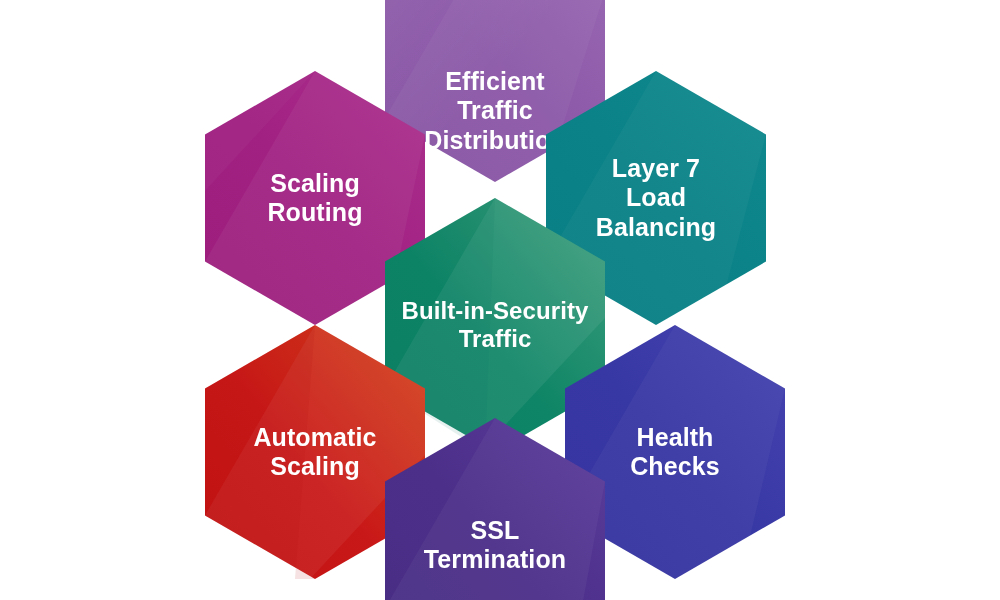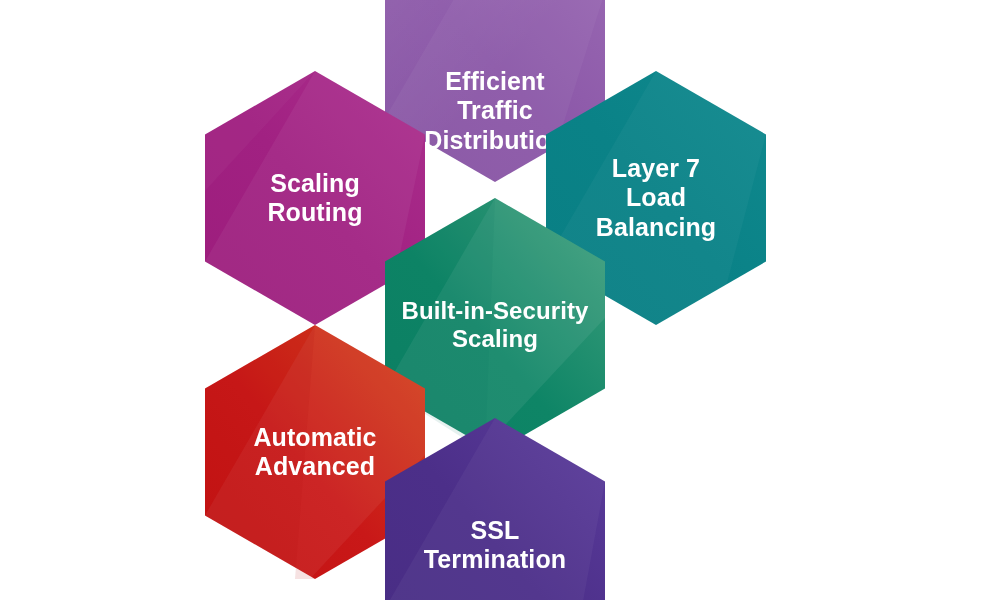--- a/index.html
+++ b/index.html
@@ -110,40 +110,55 @@
           <stop offset="0%" stop-color="#0c8164"></stop>
           <stop offset="45%" stop-color="#0e8566"></stop>
           <stop offset="100%" stop-color="#3f9f7d"></stop>
         </linearGradient>
       </defs>
       <polygon points="110,0 220,63.5 220,190.5 110,254 0,190.5 0,63.5" fill="url(#g-c)"></polygon>
       <polygon points="110,0 220,63.5 220,120 95,254 0,190.5" fill="#ffffff" opacity="0.07"></polygon>
       <polygon points="110,0 0,63.5 0,190.5 100,254" fill="#0a7a5e" opacity="0.10"></polygon>
     </svg>
     <div class="hexlabel lbl-center">Built-in-Security
-Scaling</div>
+Traffic</div>
   </div>
 
   <div class="hexwrap" style="left:205px; top:325px;">
     <svg width="220" height="254" viewBox="0 0 220 254">
       <defs>
         <linearGradient id="g-bl" x1="0" y1="1" x2="1" y2="0">
           <stop offset="0%" stop-color="#c21212"></stop>
           <stop offset="45%" stop-color="#c91818"></stop>
           <stop offset="100%" stop-color="#d4451d"></stop>
         </linearGradient>
       </defs>
       <polygon points="110,0 220,63.5 220,190.5 110,254 0,190.5 0,63.5" fill="url(#g-bl)"></polygon>
       <polygon points="110,0 220,63.5 220,130 105,254 0,190.5" fill="#ffffff" opacity="0.06"></polygon>
       <polygon points="110,0 0,63.5 0,190.5 110,254 90,254" fill="#b81010" opacity="0.12"></polygon>
     </svg>
     <div class="hexlabel lbl-outer">Automatic
-Advanced</div>
+Scaling</div>
   </div>
 
+  <div class="hexwrap" style="left:565px; top:325px;">
+    <svg width="220" height="254" viewBox="0 0 220 254">
+      <defs>
+        <linearGradient id="g-br" x1="0" y1="1" x2="1" y2="0">
+          <stop offset="0%" stop-color="#35339f"></stop>
+          <stop offset="50%" stop-color="#3838a4"></stop>
+          <stop offset="100%" stop-color="#4543b0"></stop>
+        </linearGradient>
+      </defs>
+      <polygon points="110,0 220,63.5 220,190.5 110,254 0,190.5 0,63.5" fill="url(#g-br)"></polygon>
+      <polygon points="110,0 220,63.5 175,254 110,254 0,190.5" fill="#ffffff" opacity="0.04"></polygon>
+    </svg>
+    <div class="hexlabel lbl-outer">Health
+Checks</div>
+  </div>
 
   <div class="hexwrap" style="left:385px; top:418px;">
     <svg width="220" height="254" viewBox="0 0 220 254">
       <defs>
         <linearGradient id="g-b" x1="0" y1="1" x2="1" y2="0">
           <stop offset="0%" stop-color="#482d84"></stop>
           <stop offset="50%" stop-color="#4c2f89"></stop>
           <stop offset="100%" stop-color="#5b3c9c"></stop>
         </linearGradient>
       </defs>

